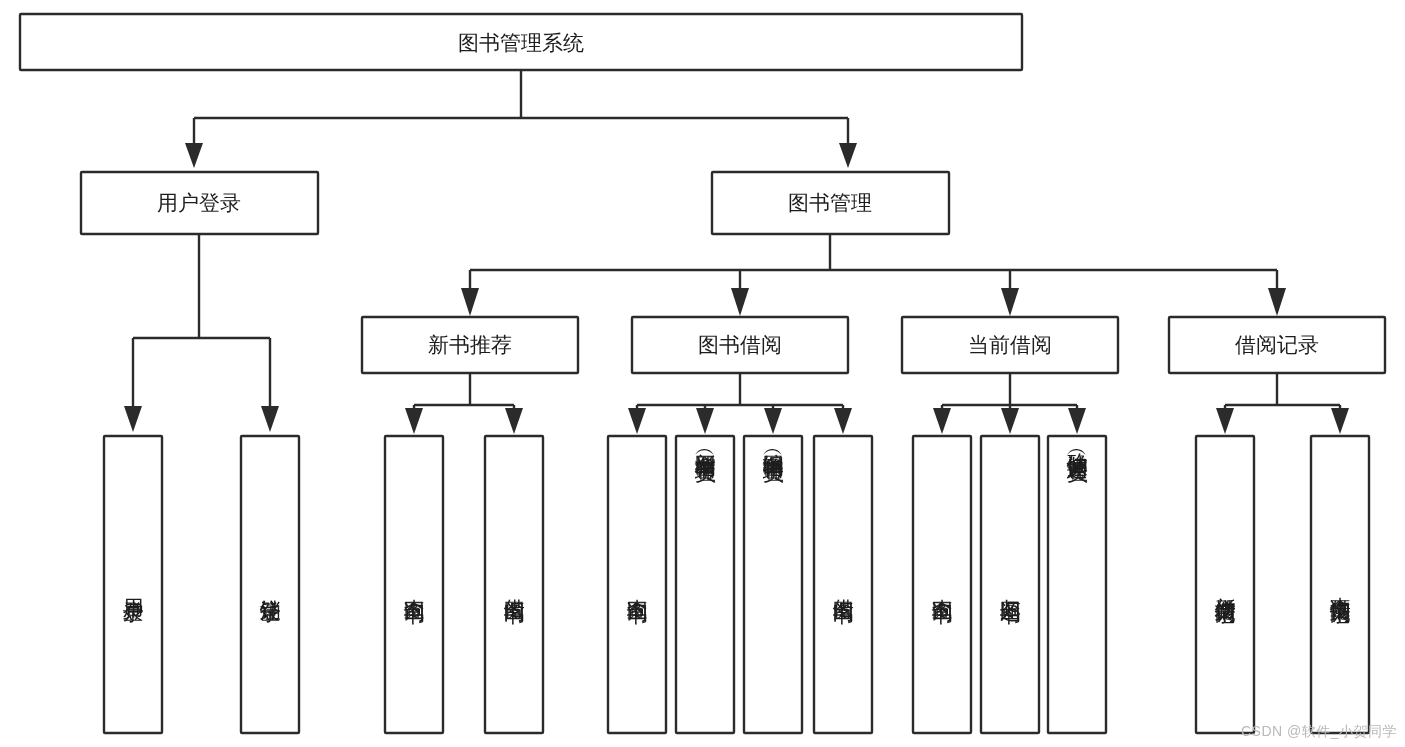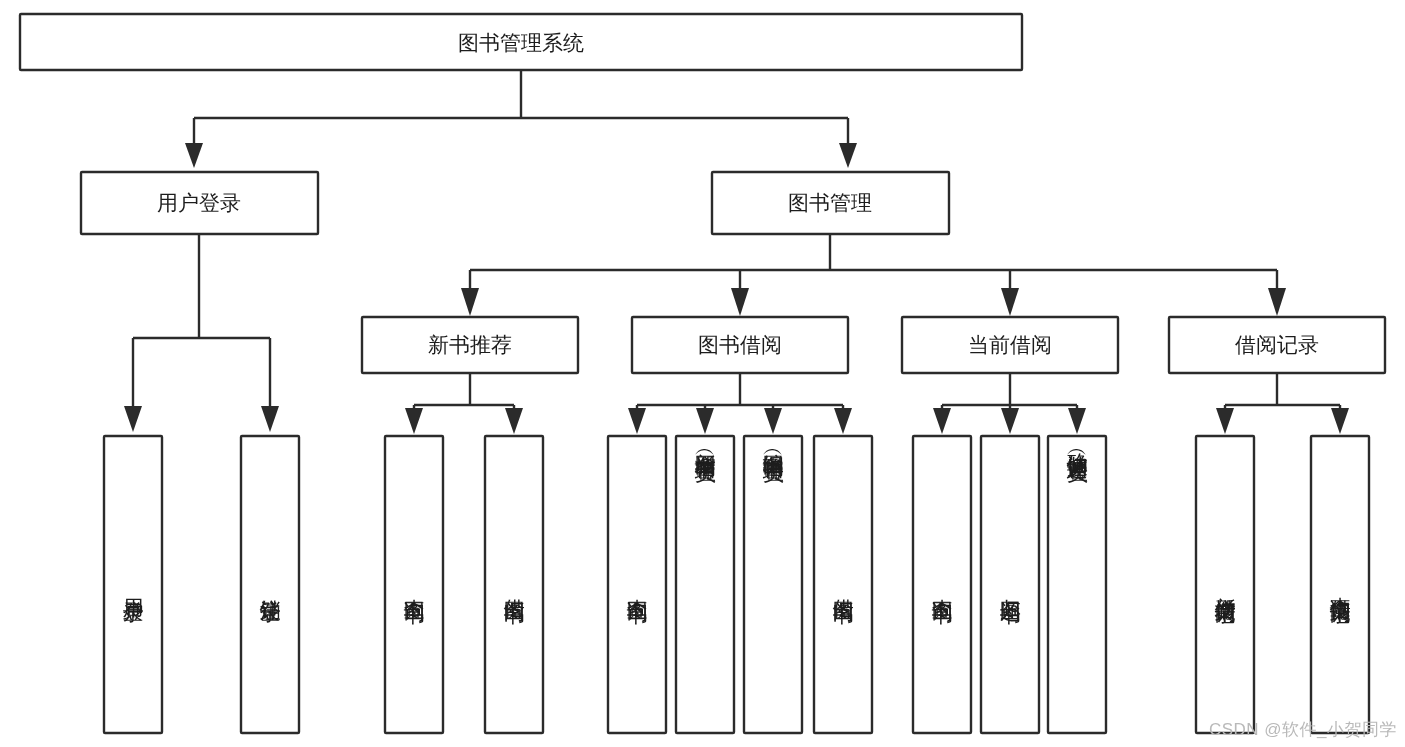--- a/index.html
+++ b/index.html
@@ -63,21 +63,21 @@
     line-height: 1.08;
     letter-spacing: 1.5px;
     color: #1d1d1d;
     white-space: nowrap;
   }
   .watermark {
     position: absolute;
     right: 8px;
     bottom: 6px;
     font-family: "Liberation Sans", "DejaVu Sans", sans-serif;
-    font-size: 17px;
+    font-size: 14px;
     color: #b9b9b9;
     letter-spacing: 0.5px;
     user-select: none;
   }
 </style>
 </head>
 <body>
 
 <div id="canvas-wrap">
 

